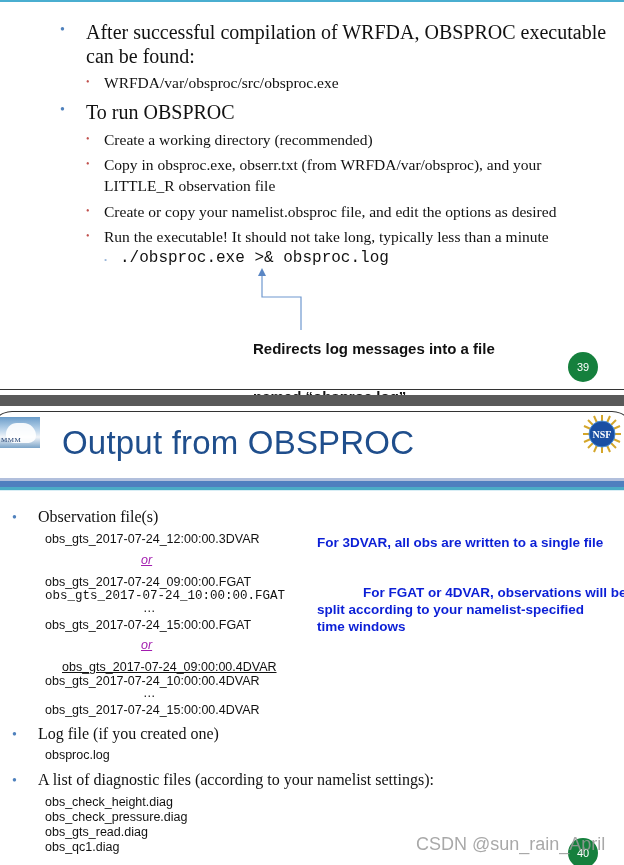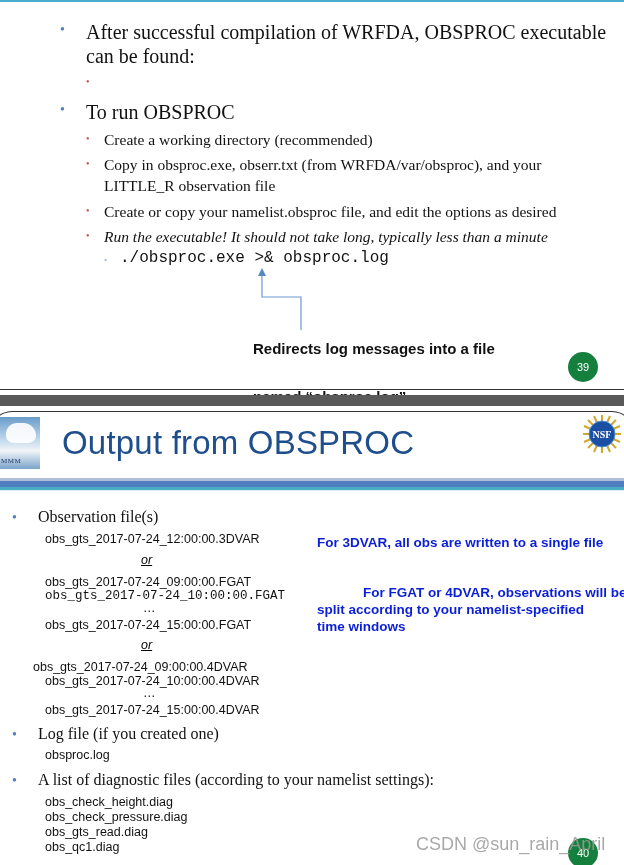--- a/index.html
+++ b/index.html
@@ -30,63 +30,64 @@
   .slide2-frame { position: absolute; left: -10px; top: 5px; width: 644px; height: 80px;
                   border: 1.5px solid #333; border-radius: 22px 22px 0 0; border-bottom: none; }
   .title { position: absolute; left: 62px; top: 18px; font-family: "Liberation Sans", sans-serif;
            font-size: 33px; color: #1f4e8c; letter-spacing: 0.2px; }
   .bars { position: absolute; left: 0; top: 72px; width: 624px; }
   .bar1 { height: 3px; background: #b1bfdc; }
   .bar2 { height: 6px; background: #4f7fbf; }
   .bar3 { height: 3px; background: #4bacc6; }
   .bar4 { height: 1px; background: #d9eef5; }
 
-  .logo-mmm { position: absolute; left: 0; top: 11px; width: 40px; height: 52px;
+  .logo-mmm { position: absolute; left: 0; top: 11px; width: 40px; height: 31px;
               background: linear-gradient(180deg, #6a9cc9 0%, #b9d3ea 40%, #f2f5f9 65%, #7aa3c8 100%); }
   .logo-mmm .cloud { position: absolute; left: 6px; top: 6px; width: 30px; height: 20px;
                      background: #fff; border-radius: 12px 14px 8px 8px; opacity: 0.9; }
   .logo-mmm .txt { position: absolute; left: 1px; bottom: 4px; font-size: 7px; color: #1b3a6b;
                    font-family: "Liberation Serif", serif; letter-spacing: 0.5px; }
   .logo-nsf { position: absolute; left: 582px; top: 8px; width: 40px; height: 40px; }
   .file { font-family: "Liberation Sans", sans-serif; font-size: 12.5px; color: #111; }
-  .or { font-family: "Liberation Sans", sans-serif; font-size: 12.5px; color: #000000; font-style: italic; text-decoration: underline; }
+  .or { font-family: "Liberation Sans", sans-serif; font-size: 12.5px; color: #a21caf; font-style: italic; text-decoration: underline; }
   .blue-note { font-family: "Liberation Sans", sans-serif; font-weight: bold; font-size: 13.5px; color: #0b1fd6; line-height: 17px; }
   .s2-l1 { font-size: 16px; }
 
   .watermark { position: absolute; left: 416px; top: 834px; font-family: "Liberation Sans", sans-serif;
                font-size: 18px; color: #9a9a9a; opacity: 0.85; white-space: nowrap; }
 </style>
 </head>
 <body>
 
 <div class="slide1">
   <div class="slide1-topline"></div>
   <div class="slide1-frame"></div>
 
   <span class="abs bullet-blue" style="left:60px; top:22px;">•</span>
   <span class="abs l1" style="left:86px; top:20px;">After successful compilation of WRFDA, OBSPROC executable</span>
   <span class="abs l1" style="left:86px; top:44px;">can be found:</span>
 
   <span class="abs bullet-red" style="left:86px; top:76px;">•</span>
+  <span class="abs l2" style="left:104px; top:73px;">WRFDA/var/obsproc/src/obsproc.exe</span>
 
   <span class="abs bullet-blue" style="left:60px; top:102px;">•</span>
   <span class="abs l1" style="left:86px; top:100px;">To run OBSPROC</span>
 
   <span class="abs bullet-red" style="left:86px; top:133px;">•</span>
   <span class="abs l2" style="left:104px; top:130px;">Create a working directory (recommended)</span>
 
   <span class="abs bullet-red" style="left:86px; top:158px;">•</span>
   <span class="abs l2" style="left:104px; top:155px;">Copy in obsproc.exe, obserr.txt (from WRFDA/var/obsproc), and your</span>
   <span class="abs l2" style="left:104px; top:176px;">LITTLE_R observation file</span>
 
   <span class="abs bullet-red" style="left:86px; top:205px;">•</span>
   <span class="abs l2" style="left:104px; top:202px;">Create or copy your namelist.obsproc file, and edit the options as desired</span>
 
   <span class="abs bullet-red" style="left:86px; top:230px;">•</span>
-  <span class="abs l2" style="left:104px; top:227px;font-style:italic;">Run the executable! It should not take long, typically less than a minute</span>
+  <span class="abs l2" style="left:104px; top:227px;">Run the executable! It should not take long, typically less than a minute</span>
 
   <span class="abs bullet-lightblue" style="left:104px; top:255px;">•</span>
   <span class="abs mono" style="left:120px; top:249px;">./obsproc.exe &gt;&amp; obsproc.log</span>
 
   <svg class="abs" style="left:250px; top:268px;" width="60" height="64">
     <polyline points="51,62 51,29 12,29 12,6" fill="none" stroke="#6f98cf" stroke-width="1.2"></polyline>
     <polygon points="12,0 8,8 16,8" fill="#5a86c4"></polygon>
   </svg>
 
   <span class="abs callout" style="left:253px; top:339px;">Redirects log messages into a file</span>
@@ -134,21 +135,21 @@
 <span class="abs bullet-blue" style="left:12px; top:510px;">•</span>
 <span class="abs s2-l1" style="left:38px; top:508px;">Observation file(s)</span>
 
 <span class="abs file" style="left:45px; top:532px;">obs_gts_2017-07-24_12:00:00.3DVAR</span>
 <span class="abs or" style="left:141px; top:553px;">or</span>
 <span class="abs file" style="left:45px; top:575px;">obs_gts_2017-07-24_09:00:00.FGAT</span>
 <span class="abs file" style="left:45px; top:589px;font-family:Liberation Mono, monospace;">obs_gts_2017-07-24_10:00:00.FGAT</span>
 <span class="abs file" style="left:143px; top:601px;">…</span>
 <span class="abs file" style="left:45px; top:618px;">obs_gts_2017-07-24_15:00:00.FGAT</span>
 <span class="abs or" style="left:141px; top:638px;">or</span>
-<span class="abs file" style="left:33px; top:660px;">obs_gts_2017-07-24_09:00:00.4DVAR</span>
+<span class="abs file" style="left:62px; top:660px;text-decoration:underline;">obs_gts_2017-07-24_09:00:00.4DVAR</span>
 <span class="abs file" style="left:45px; top:674px;">obs_gts_2017-07-24_10:00:00.4DVAR</span>
 <span class="abs file" style="left:143px; top:686px;">…</span>
 <span class="abs file" style="left:45px; top:703px;">obs_gts_2017-07-24_15:00:00.4DVAR</span>
 
 <span class="abs blue-note" style="left:317px; top:534px;">For 3DVAR, all obs are written to a single file</span>
 <span class="abs blue-note" style="left:317px; top:584px;padding-left:46px;">For FGAT or 4DVAR, observations will be</span>
 <span class="abs blue-note" style="left:317px; top:601px;">split according to your namelist-specified</span>
 <span class="abs blue-note" style="left:317px; top:618px;">time windows</span>
 
 <span class="abs bullet-blue" style="left:12px; top:727px;">•</span>

